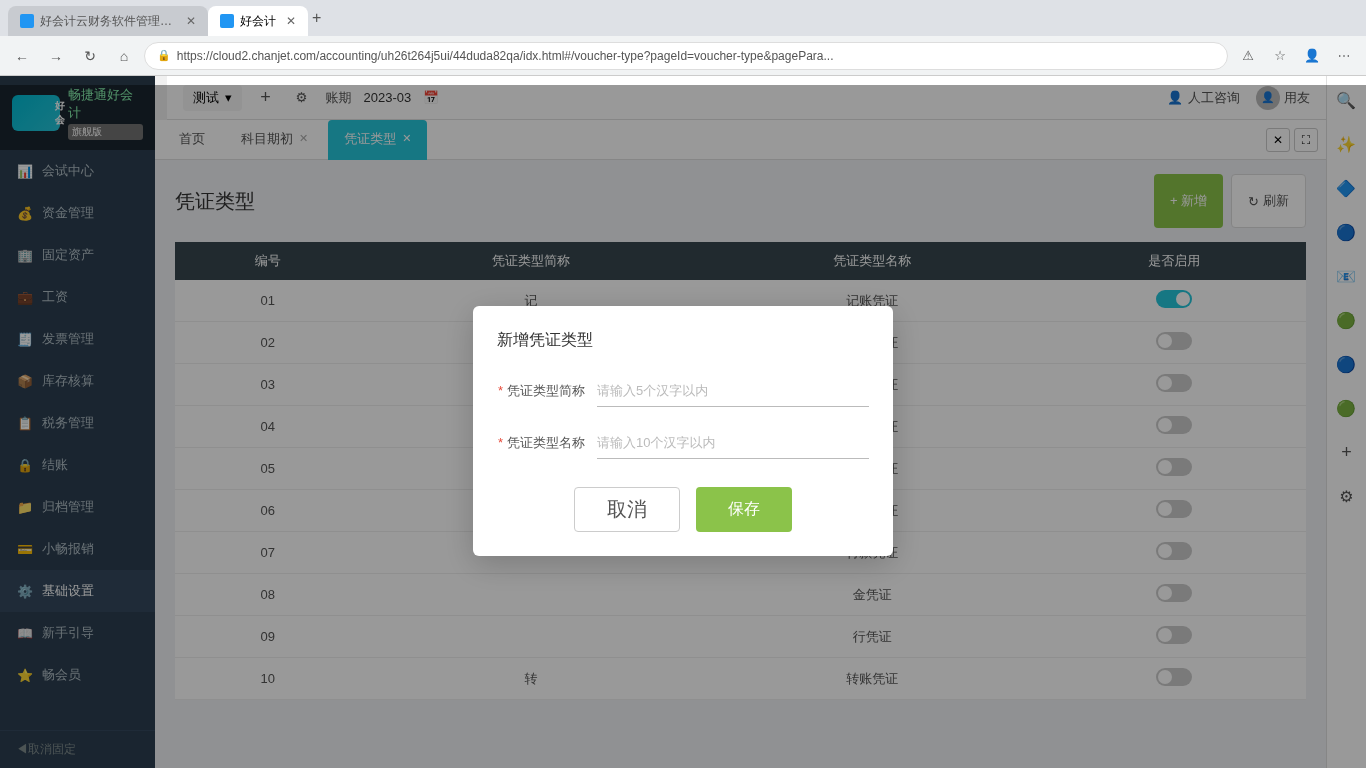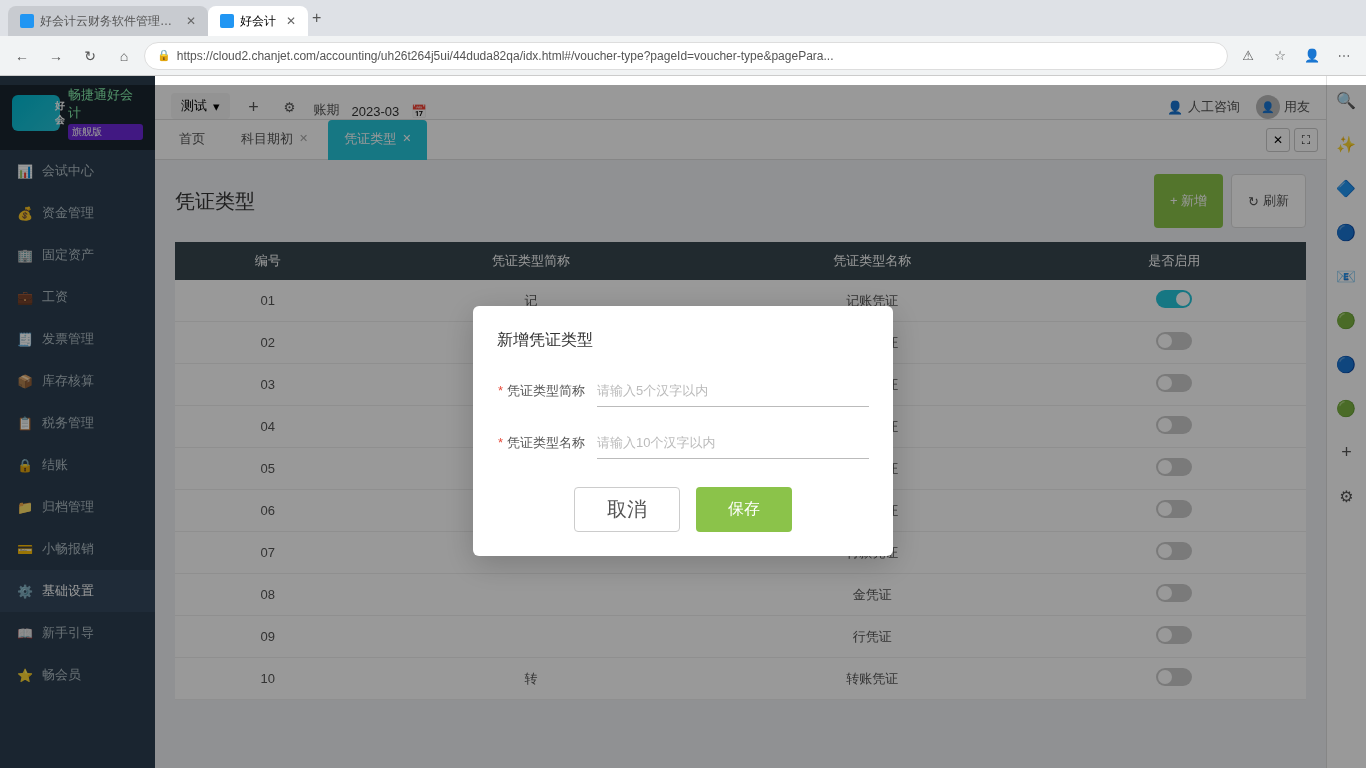--- a/index.html
+++ b/index.html
@@ -25,29 +25,29 @@
     .browser-action-btn { width: 28px; height: 28px; display: flex; align-items: center; justify-content: center; border-radius: 50%; cursor: pointer; font-size: 13px; color: #555; }
 
     
     .app-container { display: flex; width: 100%; height: calc(768px - 76px); }
 
     
     .sidebar { width: 155px; background: #2c3e50; color: #fff; display: flex; flex-direction: column; height: 100%; flex-shrink: 0; }
     .sidebar-logo { display: flex; align-items: center; gap: 8px; padding: 10px 12px; background: #1a252f; }
     .logo-icon { width: 36px; height: 36px; background: linear-gradient(135deg, #00bcd4, #26c6da); border-radius: 6px; display: flex; align-items: center; justify-content: center; font-size: 10px; color: #fff; font-weight: bold; padding-left: 48px; }
     .logo-text { font-size: 13px; font-weight: normal; color: #86efac; }
-    .logo-badge { font-size: 10px; background: #6d28d9; color: #fff; padding: 1px 4px; border-radius: 3px; margin-top: 2px; }
+    .logo-badge { font-size: 10px; background: #737373; color: #fff; padding: 1px 4px; border-radius: 3px; margin-top: 2px; }
     .sidebar-items { flex: 1; overflow-y: auto; }
     .sidebar-item { display: flex; align-items: center; gap: 8px; padding: 12px 16px; cursor: pointer; color: #b0bec5; font-size: 13px; }
     .sidebar-item.active { color: #fff; background: #34495e; }
     .sidebar-icon { width: 18px; height: 18px; display: flex; align-items: center; justify-content: center; flex-shrink: 0; }
     .sidebar-bottom { padding: 10px 16px; border-top: 1px solid #34495e; font-size: 12px; color: #7f8c8d; cursor: pointer; display: flex; align-items: center; gap: 4px; }
 
     
-    .topbar { height: 44px; background: #fff; border-bottom: 1px solid #e0e0e0; display: flex; align-items: flex-end; padding: 0 16px; gap: 12px; }
+    .topbar { height: 44px; background: #fff; border-bottom: 1px solid #e0e0e0; display: flex; align-items: center; padding: 0 16px; gap: 12px; margin-left: 12px; }
     .workspace-selector { display: flex; align-items: center; gap: 6px; padding: 4px 10px; background: #f5f5f5; border-radius: 4px; cursor: pointer; font-size: 13px; }
     .add-btn { width: 24px; height: 24px; background: none; border: none; font-size: 18px; cursor: pointer; color: #555; }
     .settings-btn { width: 24px; height: 24px; background: none; border: none; cursor: pointer; color: #555; }
     .period-label { font-size: 13px; color: #555; }
     .period-value { font-size: 13px; color: #333; font-weight: 500; }
     .topbar-right { margin-left: auto; display: flex; align-items: center; gap: 16px; }
     .consult-btn { display: flex; align-items: center; gap: 4px; color: #555; font-size: 13px; cursor: pointer; }
     .user-btn { display: flex; align-items: center; gap: 4px; color: #555; font-size: 13px; cursor: pointer; }
     .user-avatar { width: 24px; height: 24px; border-radius: 50%; background: #bbb; display: flex; align-items: center; justify-content: center; font-size: 11px; }
     .tabs-bar { display: flex; align-items: center; background: #fff; border-bottom: 1px solid #e0e0e0; padding: 0 8px; height: 40px; gap: 4px; }
@@ -193,20 +193,23 @@
         <span>基础设置</span>
       </div>
       <div class="sidebar-item">
         <span class="sidebar-icon">📖</span>
         <span>新手引导</span>
       </div>
       <div class="sidebar-item">
         <span class="sidebar-icon">⭐</span>
         <span>畅会员</span>
       </div>
+    </div>
+    <div class="sidebar-bottom">
+      <span>◀取消固定</span>
     </div>
   </div>
 
   <div style="flex:1; display:flex; flex-direction:column;">
 
     <div class="topbar">
       <div class="workspace-selector">
         <span>测试</span>
         <span>▾</span>
       </div>

